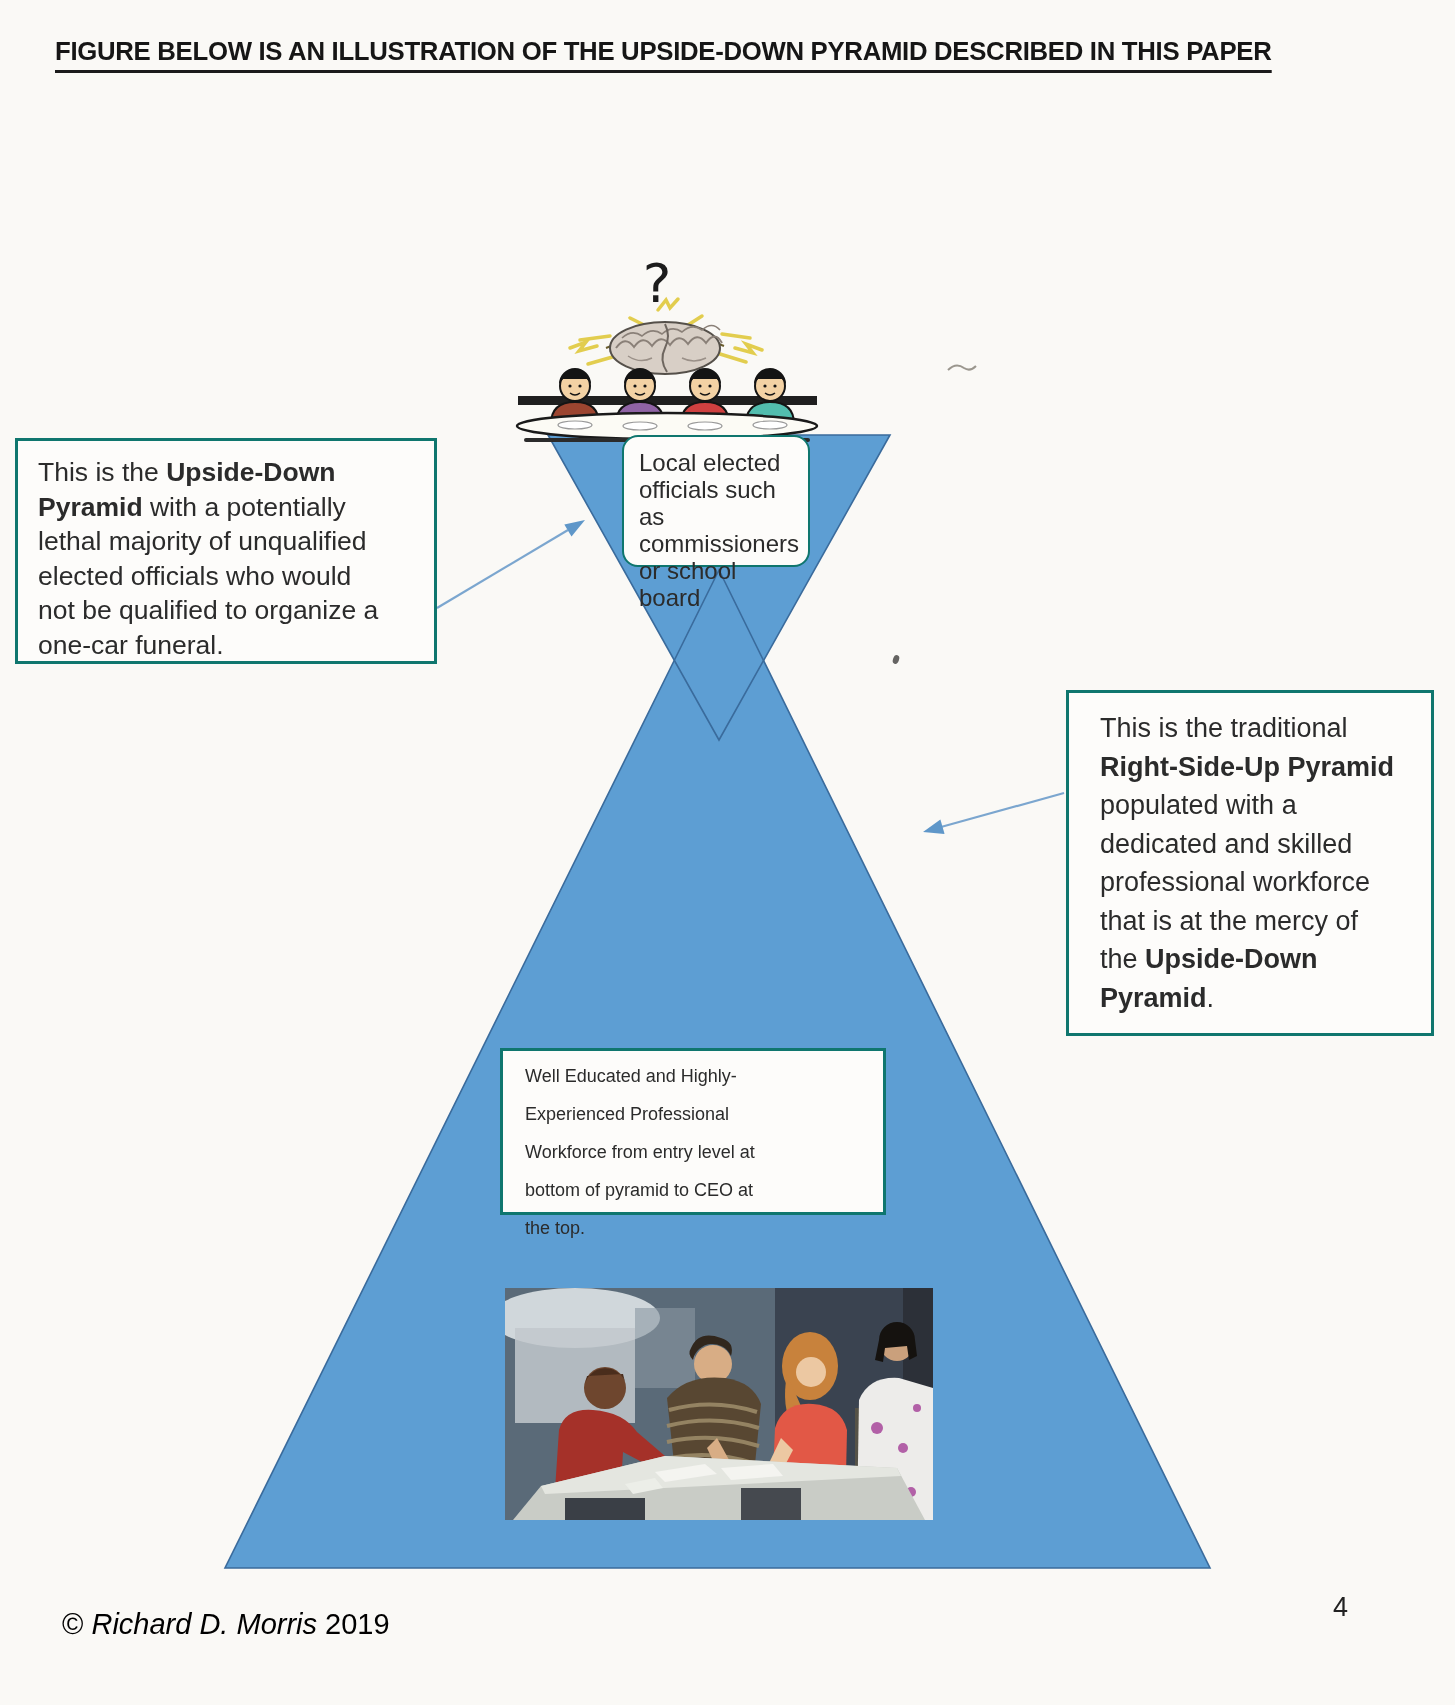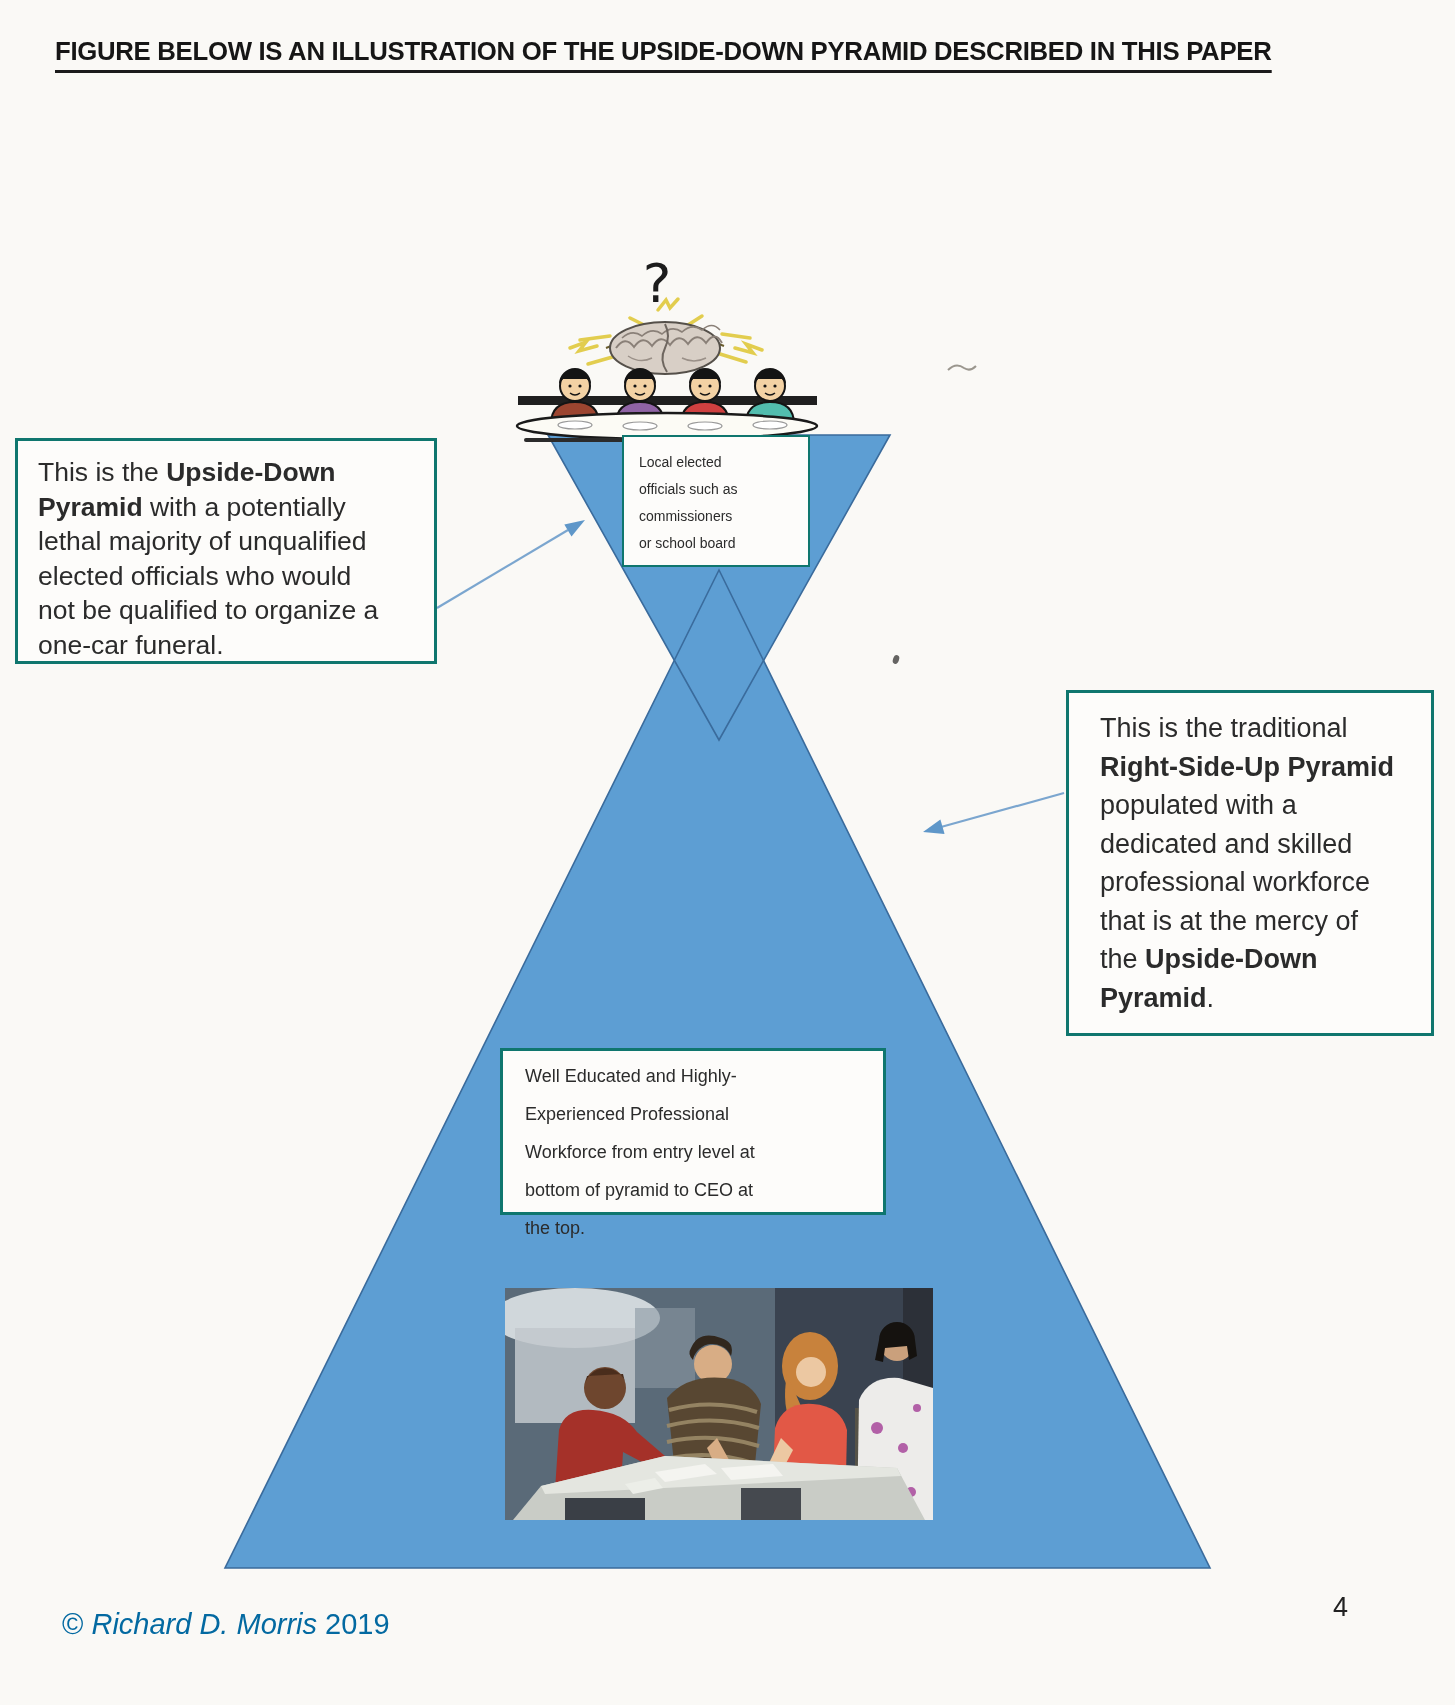--- a/index.html
+++ b/index.html
@@ -18,25 +18,25 @@
   .callout{
     position:absolute;z-index:3;background:#fdfcfa;border:3px solid #0f766e;
     white-space:pre-line;box-sizing:border-box;
   }
   .callout .b{font-weight:bold;}
   .left-callout{left:15px;top:438px;width:422px;height:226px;padding:14px 6px 0 20px;
     font-size:26.5px;line-height:34.5px;}
   .right-callout{left:1066px;top:690px;width:368px;height:346px;padding:16px 6px 0 31px;
     font-size:27px;line-height:38.5px;}
   .top-label{left:622px;top:435px;width:188px;height:132px;padding:12px 4px 0 15px;
-    border-width:2.5px;font-size:14px;line-height:27px;}
+    border-width:2.5px;font-size:24px;line-height:27px;border-radius:16px;}
   .workforce-label{left:500px;top:1048px;width:386px;height:167px;padding:6px 4px 0 22px;
     font-size:18px;line-height:38px;}
   .footer{
-    position:absolute;left:62px;top:1608px;z-index:4;font-size:29px;color:#0369a1;
+    position:absolute;left:62px;top:1608px;z-index:4;font-size:29px;color:#000000;
   }
   .footer .i{font-style:italic;}
   .page-num{position:absolute;left:1333px;top:1592px;z-index:4;font-size:27px;color:#222;}
   .artifact-dot{position:absolute;left:893px;top:655px;width:6px;height:9px;
     background:#4a4a48;border-radius:50%;transform:rotate(20deg);z-index:2;opacity:.85;}
   .clipart{position:absolute;left:510px;top:248px;width:315px;height:196px;z-index:2;}
   .photo{position:absolute;left:505px;top:1288px;width:428px;height:232px;z-index:3;}
 </style>
 </head>
 <body>

